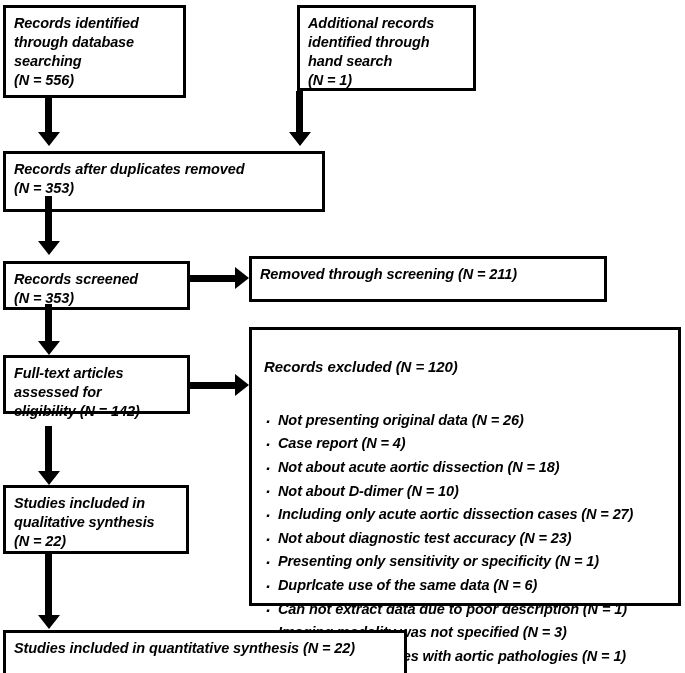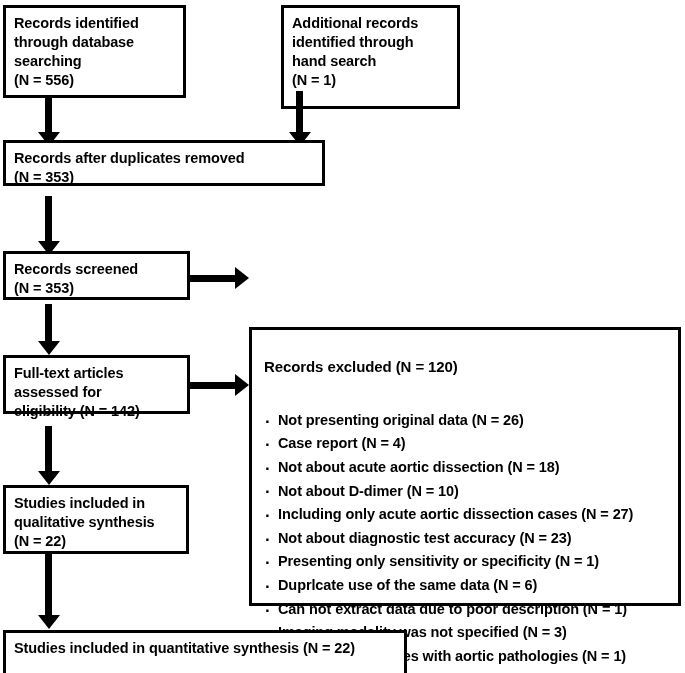--- a/index.html
+++ b/index.html
@@ -24,27 +24,28 @@
     box-sizing: border-box;
     border: 3px solid #000000;
     background: #ffffff;
     color: #000000;
     font-weight: bold;
     font-size: 14.5px;
     line-height: 1.30;
     padding: 6px 7px 4px 8px;
     white-space: pre-line;
     letter-spacing: -0.1px;
+    font-style: italic;
   }
 
   
   #box-db        { left: 3px;   top: 5px;   width: 183px; height: 93px; }
-  #box-hand      { left: 281px; top: 5px;   width: 179px; height: 104px; }
-  #box-dedup     { left: 3px;   top: 140px; width: 322px; height: 46px; }
-  #box-screened  { left: 3px;   top: 251px; width: 187px; height: 49px; }
+  #box-hand      { left: 297px; top: 5px;   width: 179px; height: 86px; }
+  #box-dedup     { left: 3px;   top: 151px; width: 322px; height: 61px; }
+  #box-screened  { left: 3px;   top: 261px; width: 187px; height: 49px; }
   #box-removed   { left: 249px; top: 256px; width: 358px; height: 46px; }
   #box-fulltext  { left: 3px;   top: 355px; width: 187px; height: 59px; }
   #box-excluded  { left: 249px; top: 327px; width: 432px; height: 279px; }
   #box-qual      { left: 3px;   top: 485px; width: 186px; height: 69px; }
   #box-quant     { left: 3px;   top: 630px; width: 404px; height: 58px; }
 
   
   #box-excluded { padding: 9px 10px 8px 12px; }
   .excl-title {
     font-weight: bold;
@@ -145,20 +146,21 @@
 
   <div class="vline" id="conn-dedup-v"></div>
   <div class="arrow-down" id="conn-dedup-a"></div>
 
   <div class="box" id="box-screened">Records screened
 (N = 353)</div>
 
   <div class="hline" id="conn-scr-h"></div>
   <div class="arrow-right" id="conn-scr-ha"></div>
 
+  <div class="box" id="box-removed">Removed through screening (N = 211)</div>
 
   <div class="vline" id="conn-scr-v"></div>
   <div class="arrow-down" id="conn-scr-a"></div>
 
   <div class="box" id="box-fulltext">Full-text articles
 assessed for
 eligibility (N = 142)</div>
 
   <div class="hline" id="conn-ft-h"></div>
   <div class="arrow-right" id="conn-ft-ha"></div>

